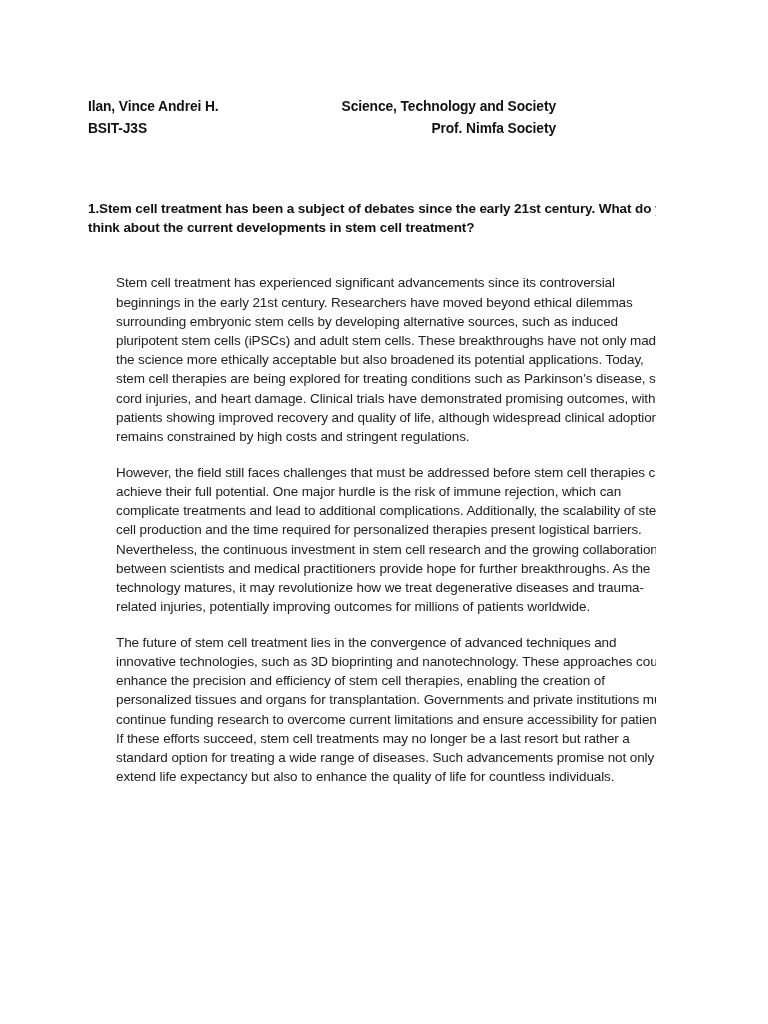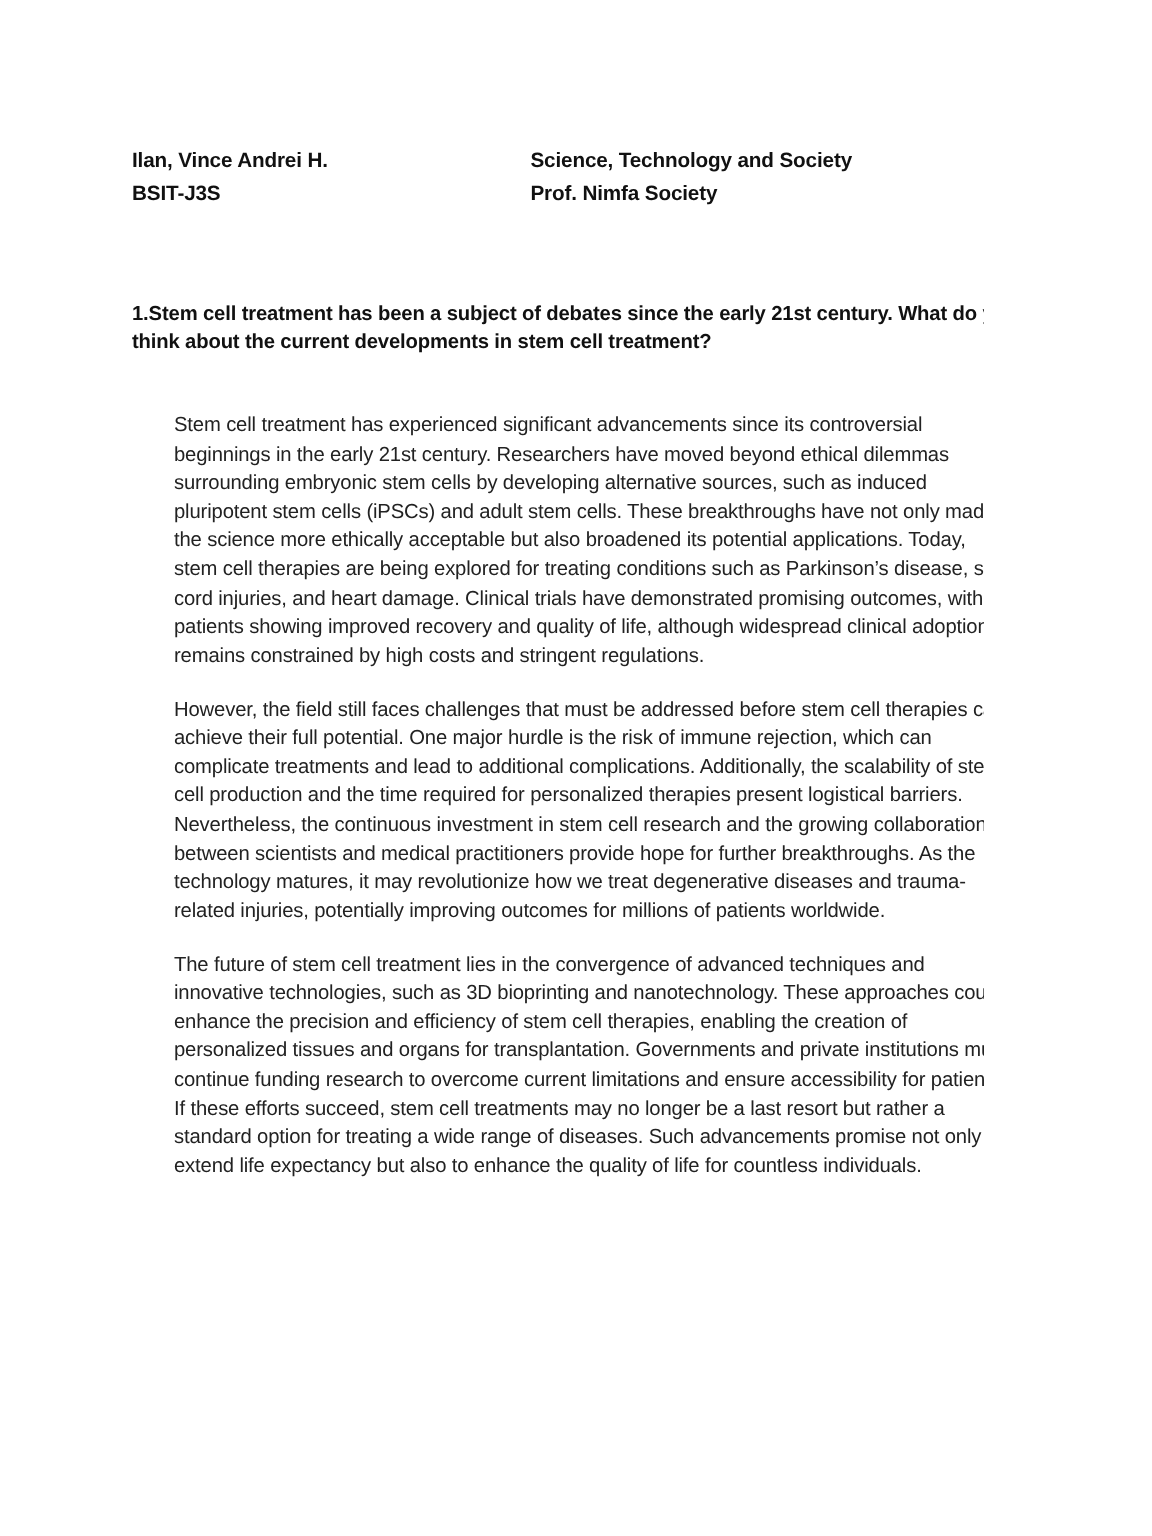--- a/index.html
+++ b/index.html
@@ -25,22 +25,22 @@
     font-weight: bold;
     font-size: 13.8px;
     line-height: 21.5px;
     letter-spacing: -0.1px;
     color: #111111;
   }
   .header-left {
     text-align: left;
   }
   .header-right {
-    text-align: left;
-    margin-right: 8px;
+    text-align: right;
+    margin-right: 20px;
   }
   .question {
     margin-top: 60px;
     margin-bottom: 36px;
     font-weight: bold;
     color: #111111;
   }
   .question, .para {
     font-size: 13.5px;
     line-height: 19.2px;

